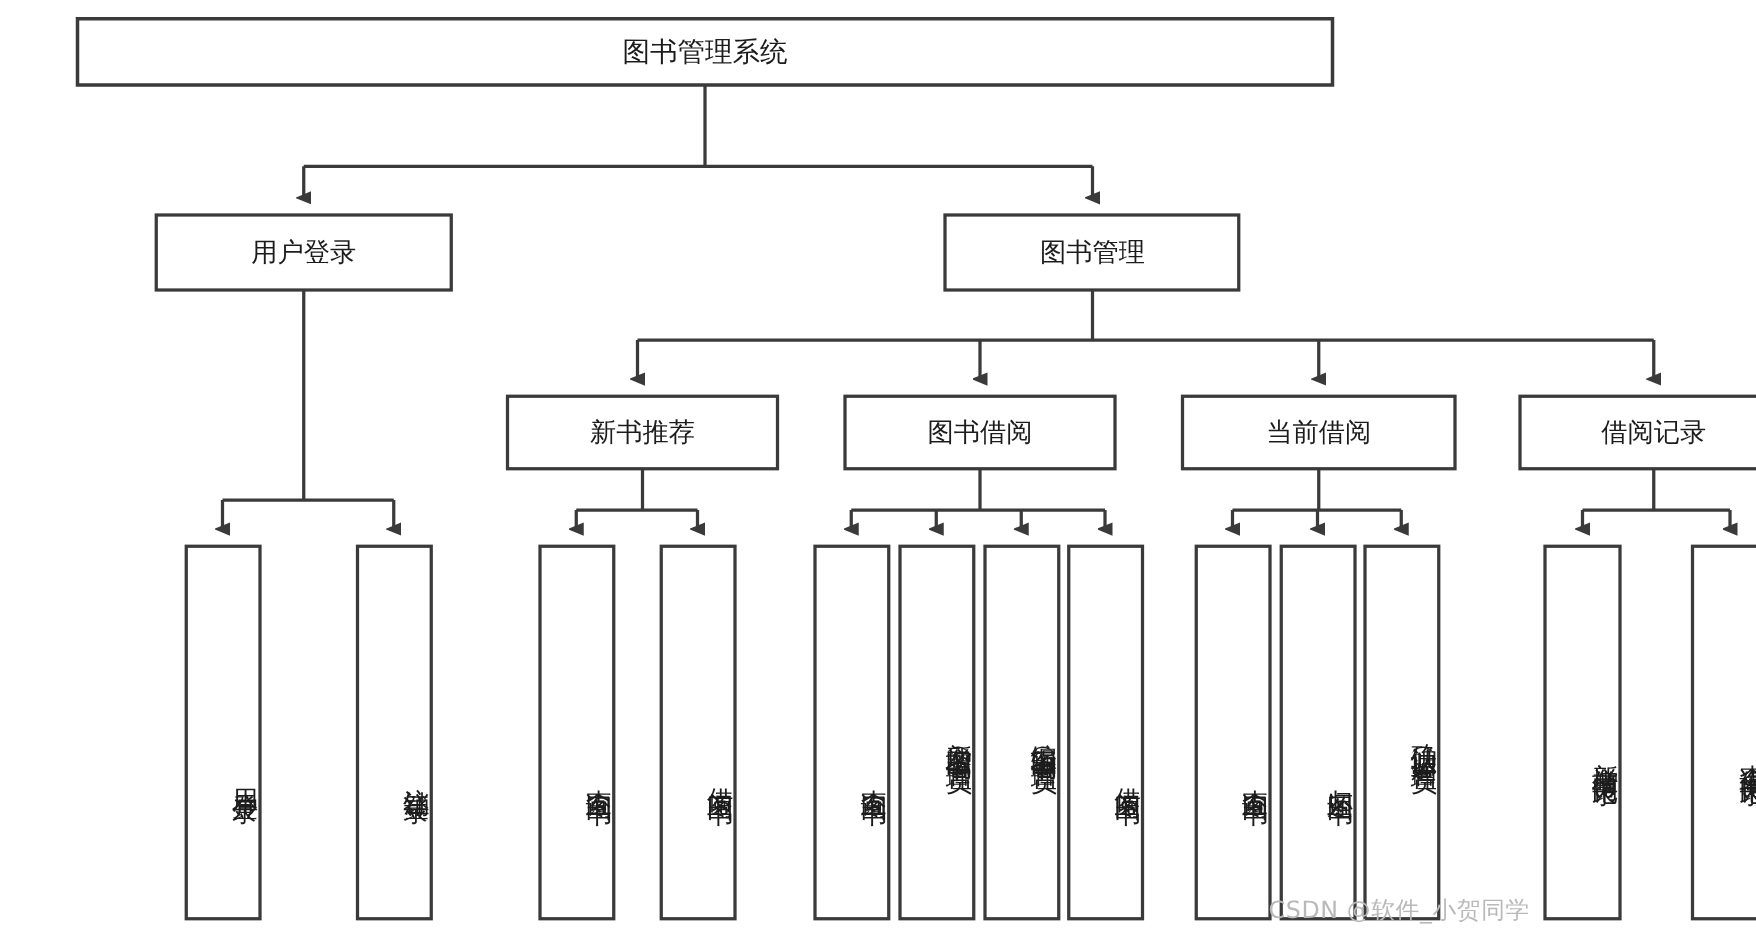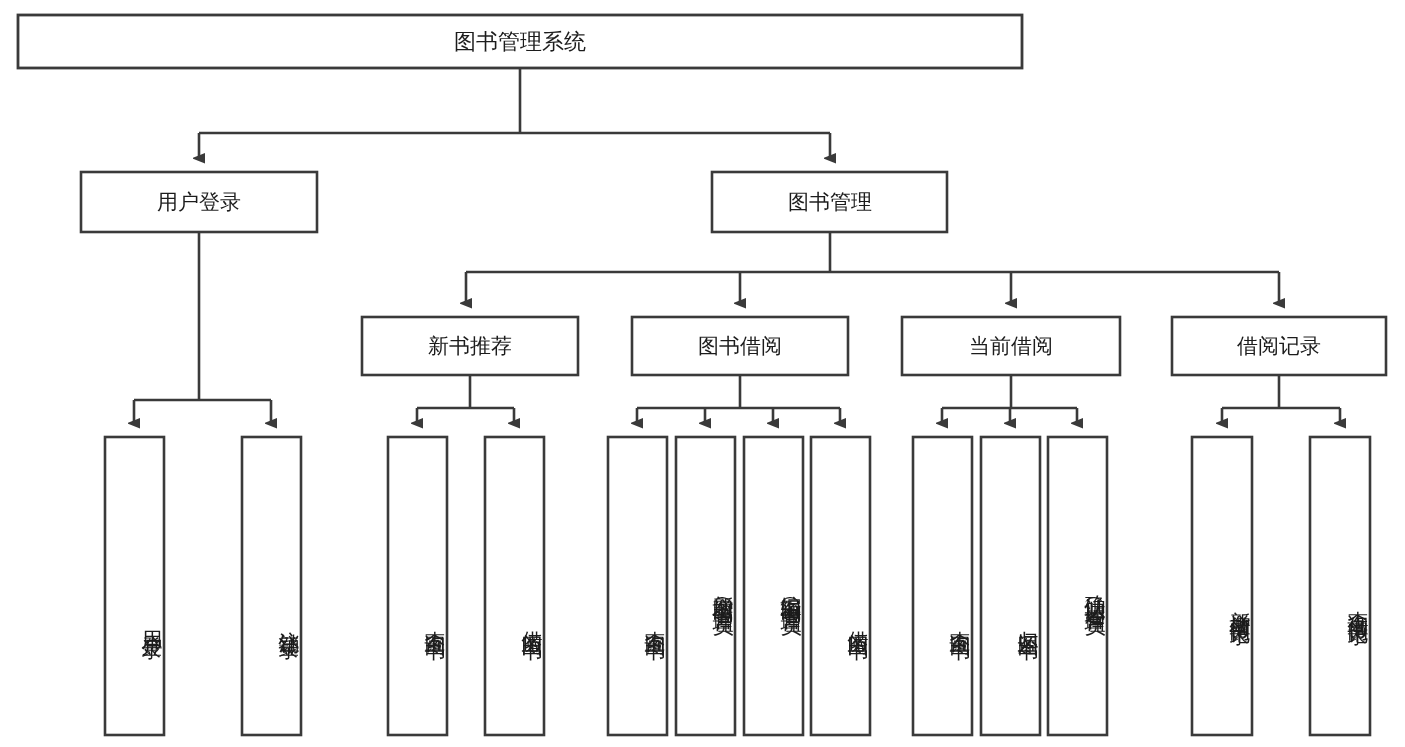--- a/index.html
+++ b/index.html
@@ -12,20 +12,21 @@
     width: 1405px;
     height: 747px;
     font-family: "DejaVu Sans", "Liberation Sans", sans-serif;
     overflow: hidden;
   }
   #diagram-root {
     position: relative;
     width: 1190px;
     height: 747px;
     background: #ffffff;
+    margin-left: 44px;
   }
   svg.flow {
     position: absolute;
     top: 0;
     left: 0;
     width: 1405px;
     height: 747px;
     display: block;
   }
   .node-rect {
@@ -205,14 +206,15 @@
   <div class="vlabel" style="left:608px; top:505px; width:59px; height:230px; justify-content:center; display:flex;">查询图书</div>
   <div class="vlabel" style="left:676px; top:447px; width:59px; height:288px; justify-content:center; display:flex;">新增图书（管理员）</div>
   <div class="vlabel" style="left:744px; top:447px; width:59px; height:288px; justify-content:center; display:flex;">编辑图书（管理员）</div>
   <div class="vlabel" style="left:811px; top:505px; width:59px; height:230px; justify-content:center; display:flex;">借阅图书</div>
   <div class="vlabel" style="left:913px; top:505px; width:59px; height:230px; justify-content:center; display:flex;">查询图书</div>
   <div class="vlabel" style="left:981px; top:505px; width:59px; height:230px; justify-content:center; display:flex;">归还图书</div>
   <div class="vlabel" style="left:1048px; top:447px; width:59px; height:288px; justify-content:center; display:flex;">确认归还（管理员）</div>
   <div class="vlabel" style="left:1192px; top:470px; width:60px; height:265px; justify-content:center; display:flex;">新增借阅记录</div>
   <div class="vlabel" style="left:1310px; top:470px; width:60px; height:265px; justify-content:center; display:flex;">查询借阅记录</div>
 
+  <div class="watermark">CSDN @软件_小贺同学</div>
 
 </div>
 
 </body></html>

